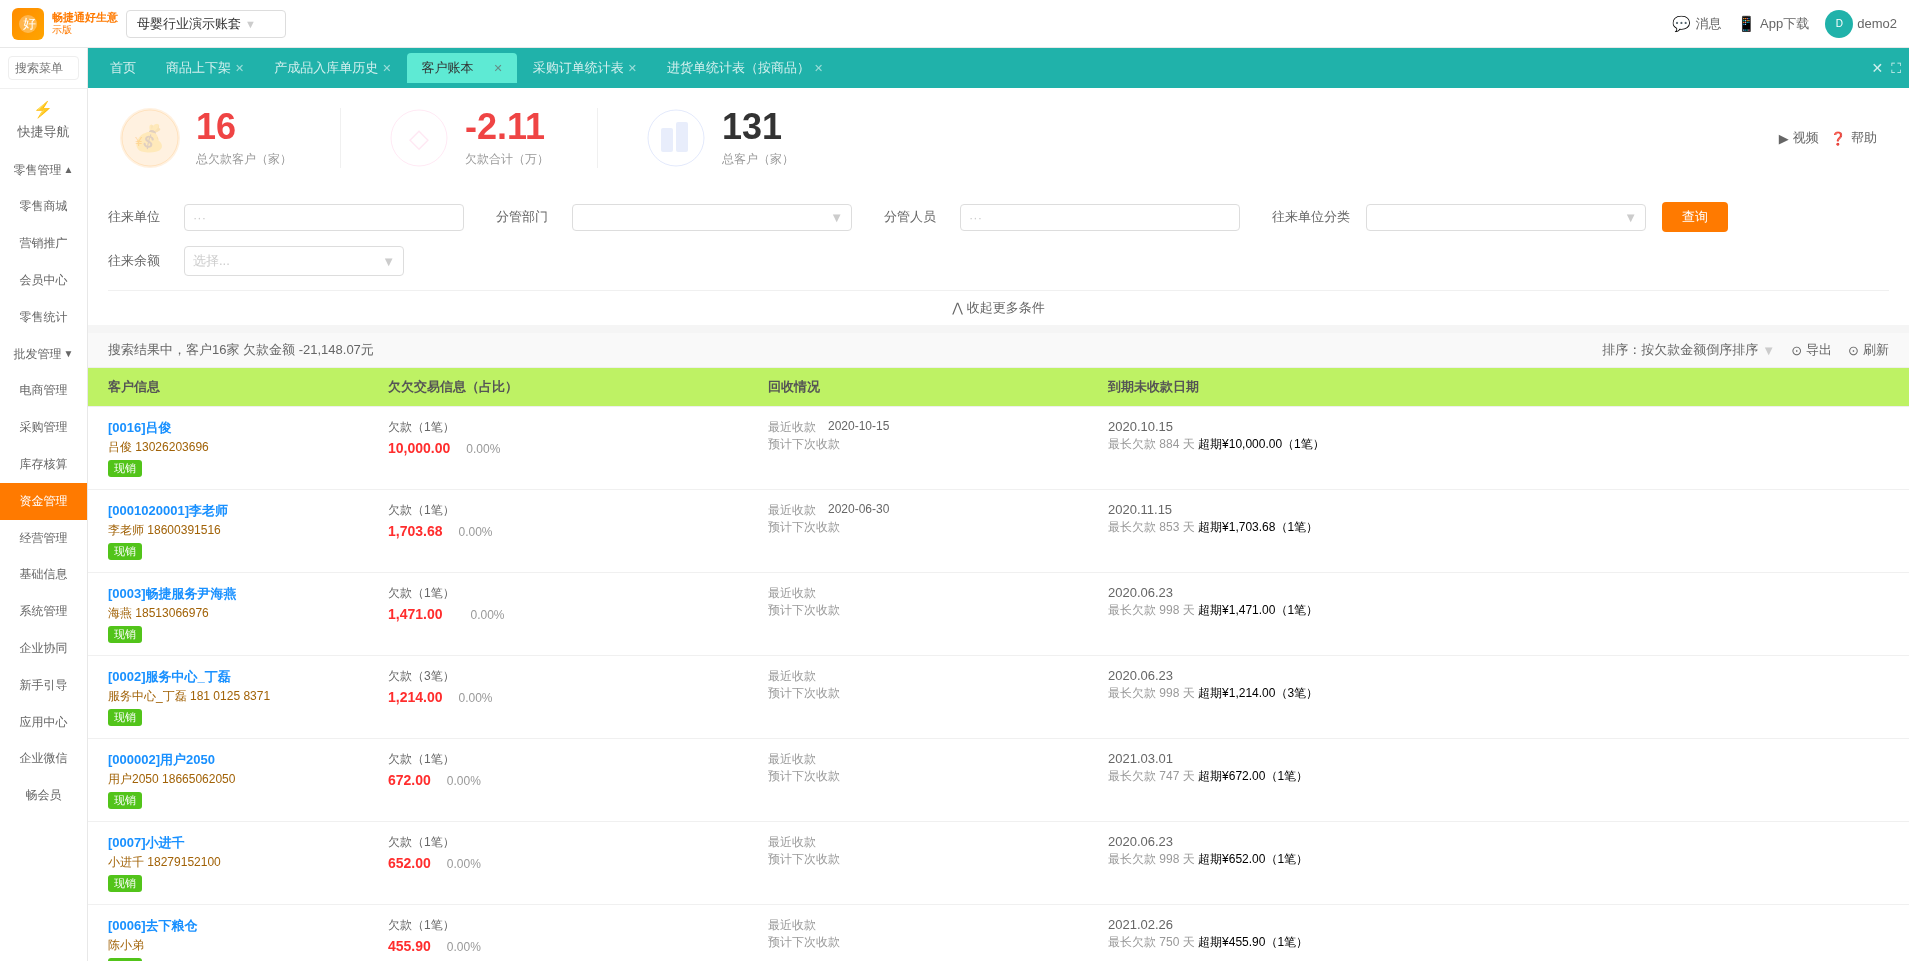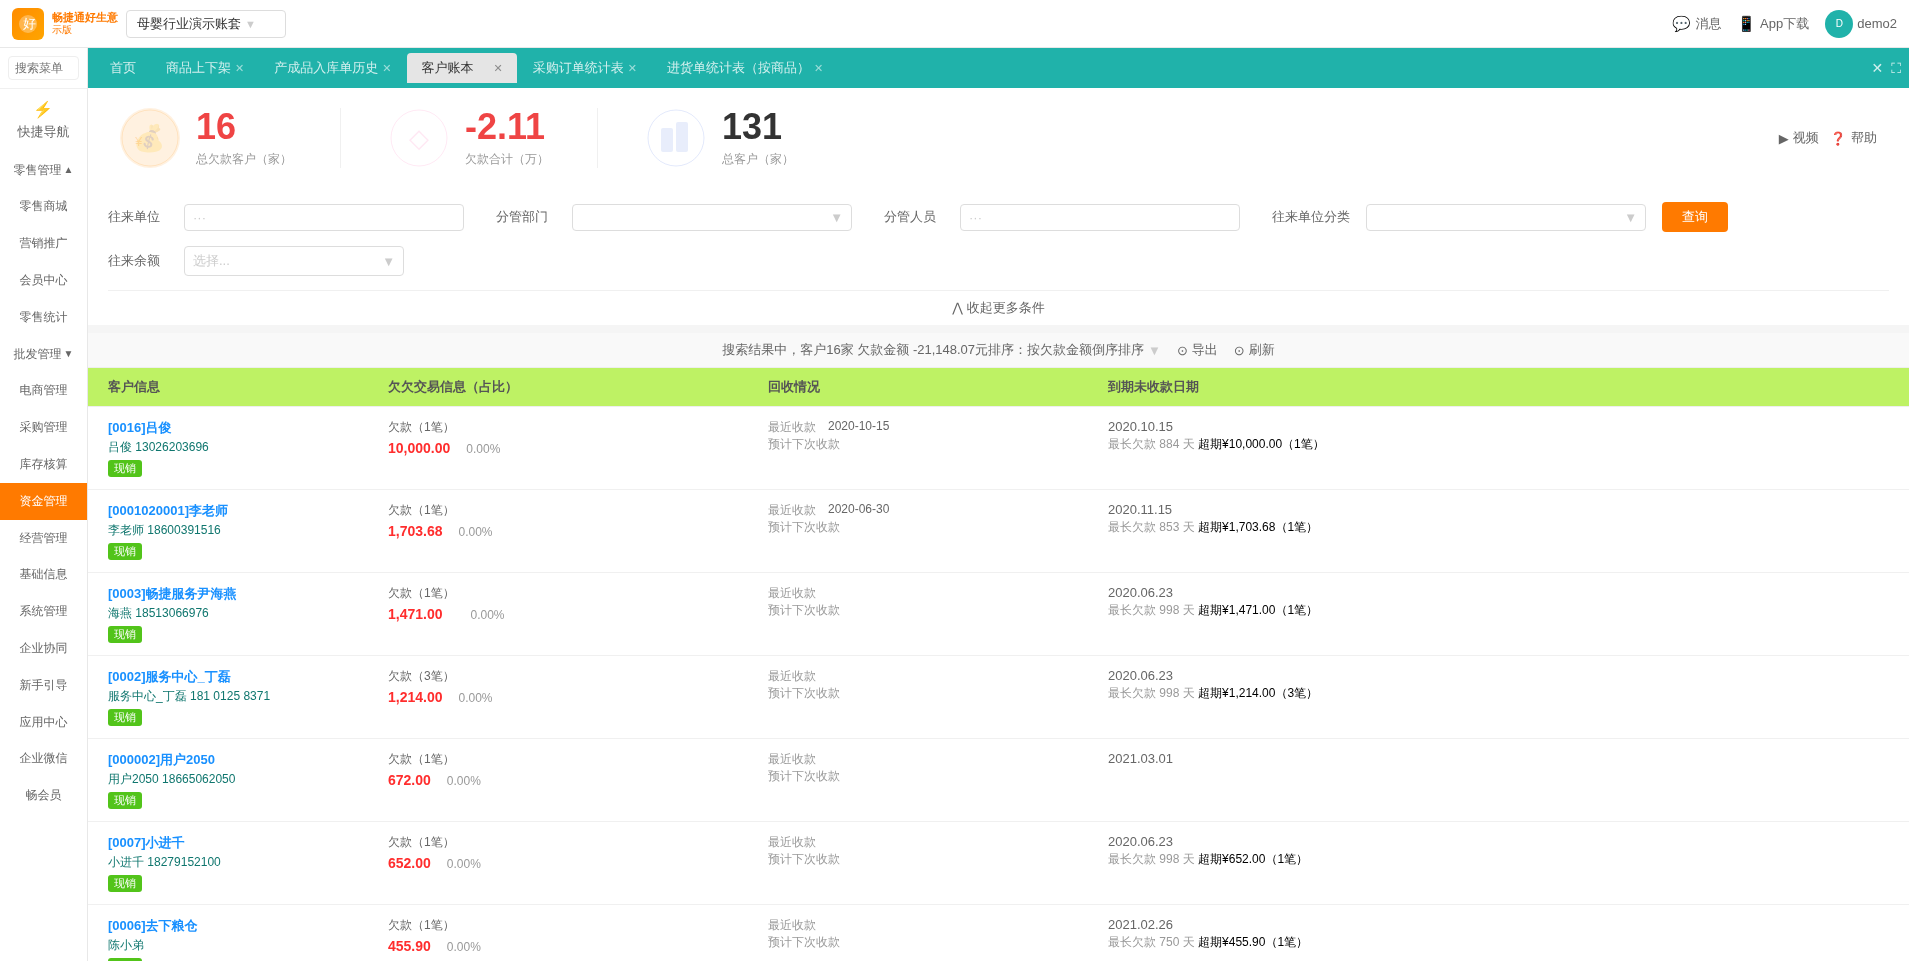--- a/index.html
+++ b/index.html
@@ -20,21 +20,21 @@
     .store-selector { display: flex; align-items: center; gap: 4px; padding: 4px 10px; border: 1px solid #ddd; border-radius: 4px; cursor: pointer; color: #666; font-size: 12px; min-width: 160px; margin-left: 8px; }
     .top-bar-right { margin-left: auto; display: flex; align-items: center; gap: 16px; }
     .top-bar-btn { display: flex; align-items: center; gap: 4px; color: #666; cursor: pointer; font-size: 12px; }
     .avatar { width: 28px; height: 28px; border-radius: 50%; background: #20b2aa; display: flex; align-items: center; justify-content: center; color: #fff; font-size: 11px; }
     .sidebar-menu-item { padding: 10px 0; text-align: center; cursor: pointer; color: #666; font-size: 12px; line-height: 1.4; }
     .sidebar-menu-item.active { background: #ff7a00; color: #fff; }
     .sidebar-icon { font-size: 16px; display: block; margin-bottom: 2px; }
     
     
     .tab-item { display: flex; align-items: center; gap: 4px; padding: 6px 14px; border-radius: 4px 4px 0 0; cursor: pointer; font-size: 13px; color: rgba(255,255,255,0.8); margin-right: 2px; white-space: nowrap; }
-    .tab-item.active { background: #e5e5e5; color: #333; gap: 20px; }
+    .tab-item.active { background: #5eead4; color: #333; gap: 20px; }
     .tab-close { font-size: 11px; cursor: pointer; opacity: 0.7; }
     .tab-bar-right { margin-left: auto; display: flex; align-items: center; gap: 8px; color: rgba(255,255,255,0.8); font-size: 16px; cursor: pointer; }
     
     
     .stats-row { background: #fff; display: flex; align-items: center; padding: 20px 32px; gap: 0; flex-shrink: 0; }
     .stat-card { display: flex; align-items: center; gap: 16px; padding-right: 48px; border-right: 1px solid #f0f0f0; margin-right: 48px; }
     .stat-card:last-child { border-right: none; }
     .stat-icon-wrap { position: relative; width: 60px; height: 60px; }
     .stat-icon-bg { width: 60px; height: 60px; border-radius: 50%; opacity: 0.12; position: absolute; top: 0; left: 0; }
     .stat-num { font-size: 36px; font-weight: bold; line-height: 1; }
@@ -45,30 +45,30 @@
     
     .filter-area { background: #fff; padding: 14px 20px 0; margin-bottom: 8px; }
     .filter-row { display: flex; align-items: center; gap: 16px; margin-bottom: 14px; }
     .filter-label { color: #666; font-size: 13px; min-width: 60px; }
     .filter-input { flex: 1; max-width: 280px; border: 1px solid #ddd; border-radius: 4px; padding: 5px 8px; font-size: 13px; display: flex; align-items: center; justify-content: space-between; cursor: pointer; }
     .filter-select { flex: 1; max-width: 220px; border: 1px solid #ddd; border-radius: 4px; padding: 5px 8px; font-size: 13px; display: flex; align-items: center; justify-content: space-between; cursor: pointer; color: #ccc; }
     .filter-btn { background: #ff7a00; color: #fff; border: none; border-radius: 4px; padding: 6px 20px; cursor: pointer; font-size: 13px; }
     .collapse-btn { text-align: center; padding: 8px; cursor: pointer; color: #666; font-size: 12px; border-top: 1px solid #f0f0f0; }
     
     
-    .result-bar { background: #f9f9f9; padding: 8px 20px; display: flex; align-items: center; justify-content: center; font-size: 12px; color: #666; border-bottom: 1px solid #eee; }
+    .result-bar { background: #f9f9f9; padding: 8px 20px; display: flex; align-items: center; justify-content: space-between; font-size: 12px; color: #666; border-bottom: 1px solid #eee; }
     .result-bar-right { display: flex; align-items: center; gap: 16px; }
     .result-bar-btn { display: flex; align-items: center; gap: 4px; cursor: pointer; color: #666; }
     
     
     .table-container { background: #fff; }
     .table-header { display: grid; grid-template-columns: 280px 380px 340px 1fr; padding: 10px 20px; background: #bef264; border-bottom: 1px solid #eee; font-weight: bold; color: #555; font-size: 13px; }
     .table-row { display: grid; grid-template-columns: 280px 380px 340px 1fr; padding: 12px 20px; border-bottom: 1px solid #f0f0f0; background: #fff; }
     .customer-name { color: #1890ff; cursor: pointer; font-size: 13px; font-weight: bold; }
-    .customer-detail { color: #0f766e; font-size: 12px; margin-top: 2px; }
+    .customer-detail { color: #a16207; font-size: 12px; margin-top: 2px; }
     .badge { display: inline-block; background: #52c41a; color: #fff; border-radius: 3px; padding: 1px 6px; font-size: 11px; margin-top: 4px; }
     .debt-amount { color: #ff2d2d; font-size: 14px; font-weight: bold; margin-top: 4px; }
     .debt-label { color: #666; font-size: 12px; }
     .debt-percent { color: #999; font-size: 12px; margin-left: 8px; }
     .collection-label { color: #999; font-size: 12px; }
     .collection-date { color: #666; font-size: 12px; margin-left: 4px; }
     .overdue-text { color: #000000; font-size: 12px; cursor: pointer; }
     .date-text { color: #666; font-size: 13px; }
     .overdue-days { color: #999; font-size: 12px; margin-top: 2px; }
     
@@ -447,20 +447,21 @@
               </div>
             </div>
             <div>
               <div style="display:flex;gap:8px;">
                 <span class="collection-label">最近收款</span>
               </div>
               <div class="collection-label">预计下次收款</div>
             </div>
             <div>
               <div class="date-text">2021.03.01</div>
+              <div class="overdue-days">最长欠款 747 天 <span class="overdue-text">超期¥672.00（1笔）</span></div>
             </div>
           </div>
 
           <div class="table-row">
             <div>
               <div class="customer-name">[0007]小进千</div>
               <div class="customer-detail">小进千 18279152100</div>
               <span class="badge">现销</span>
             </div>
             <div>

